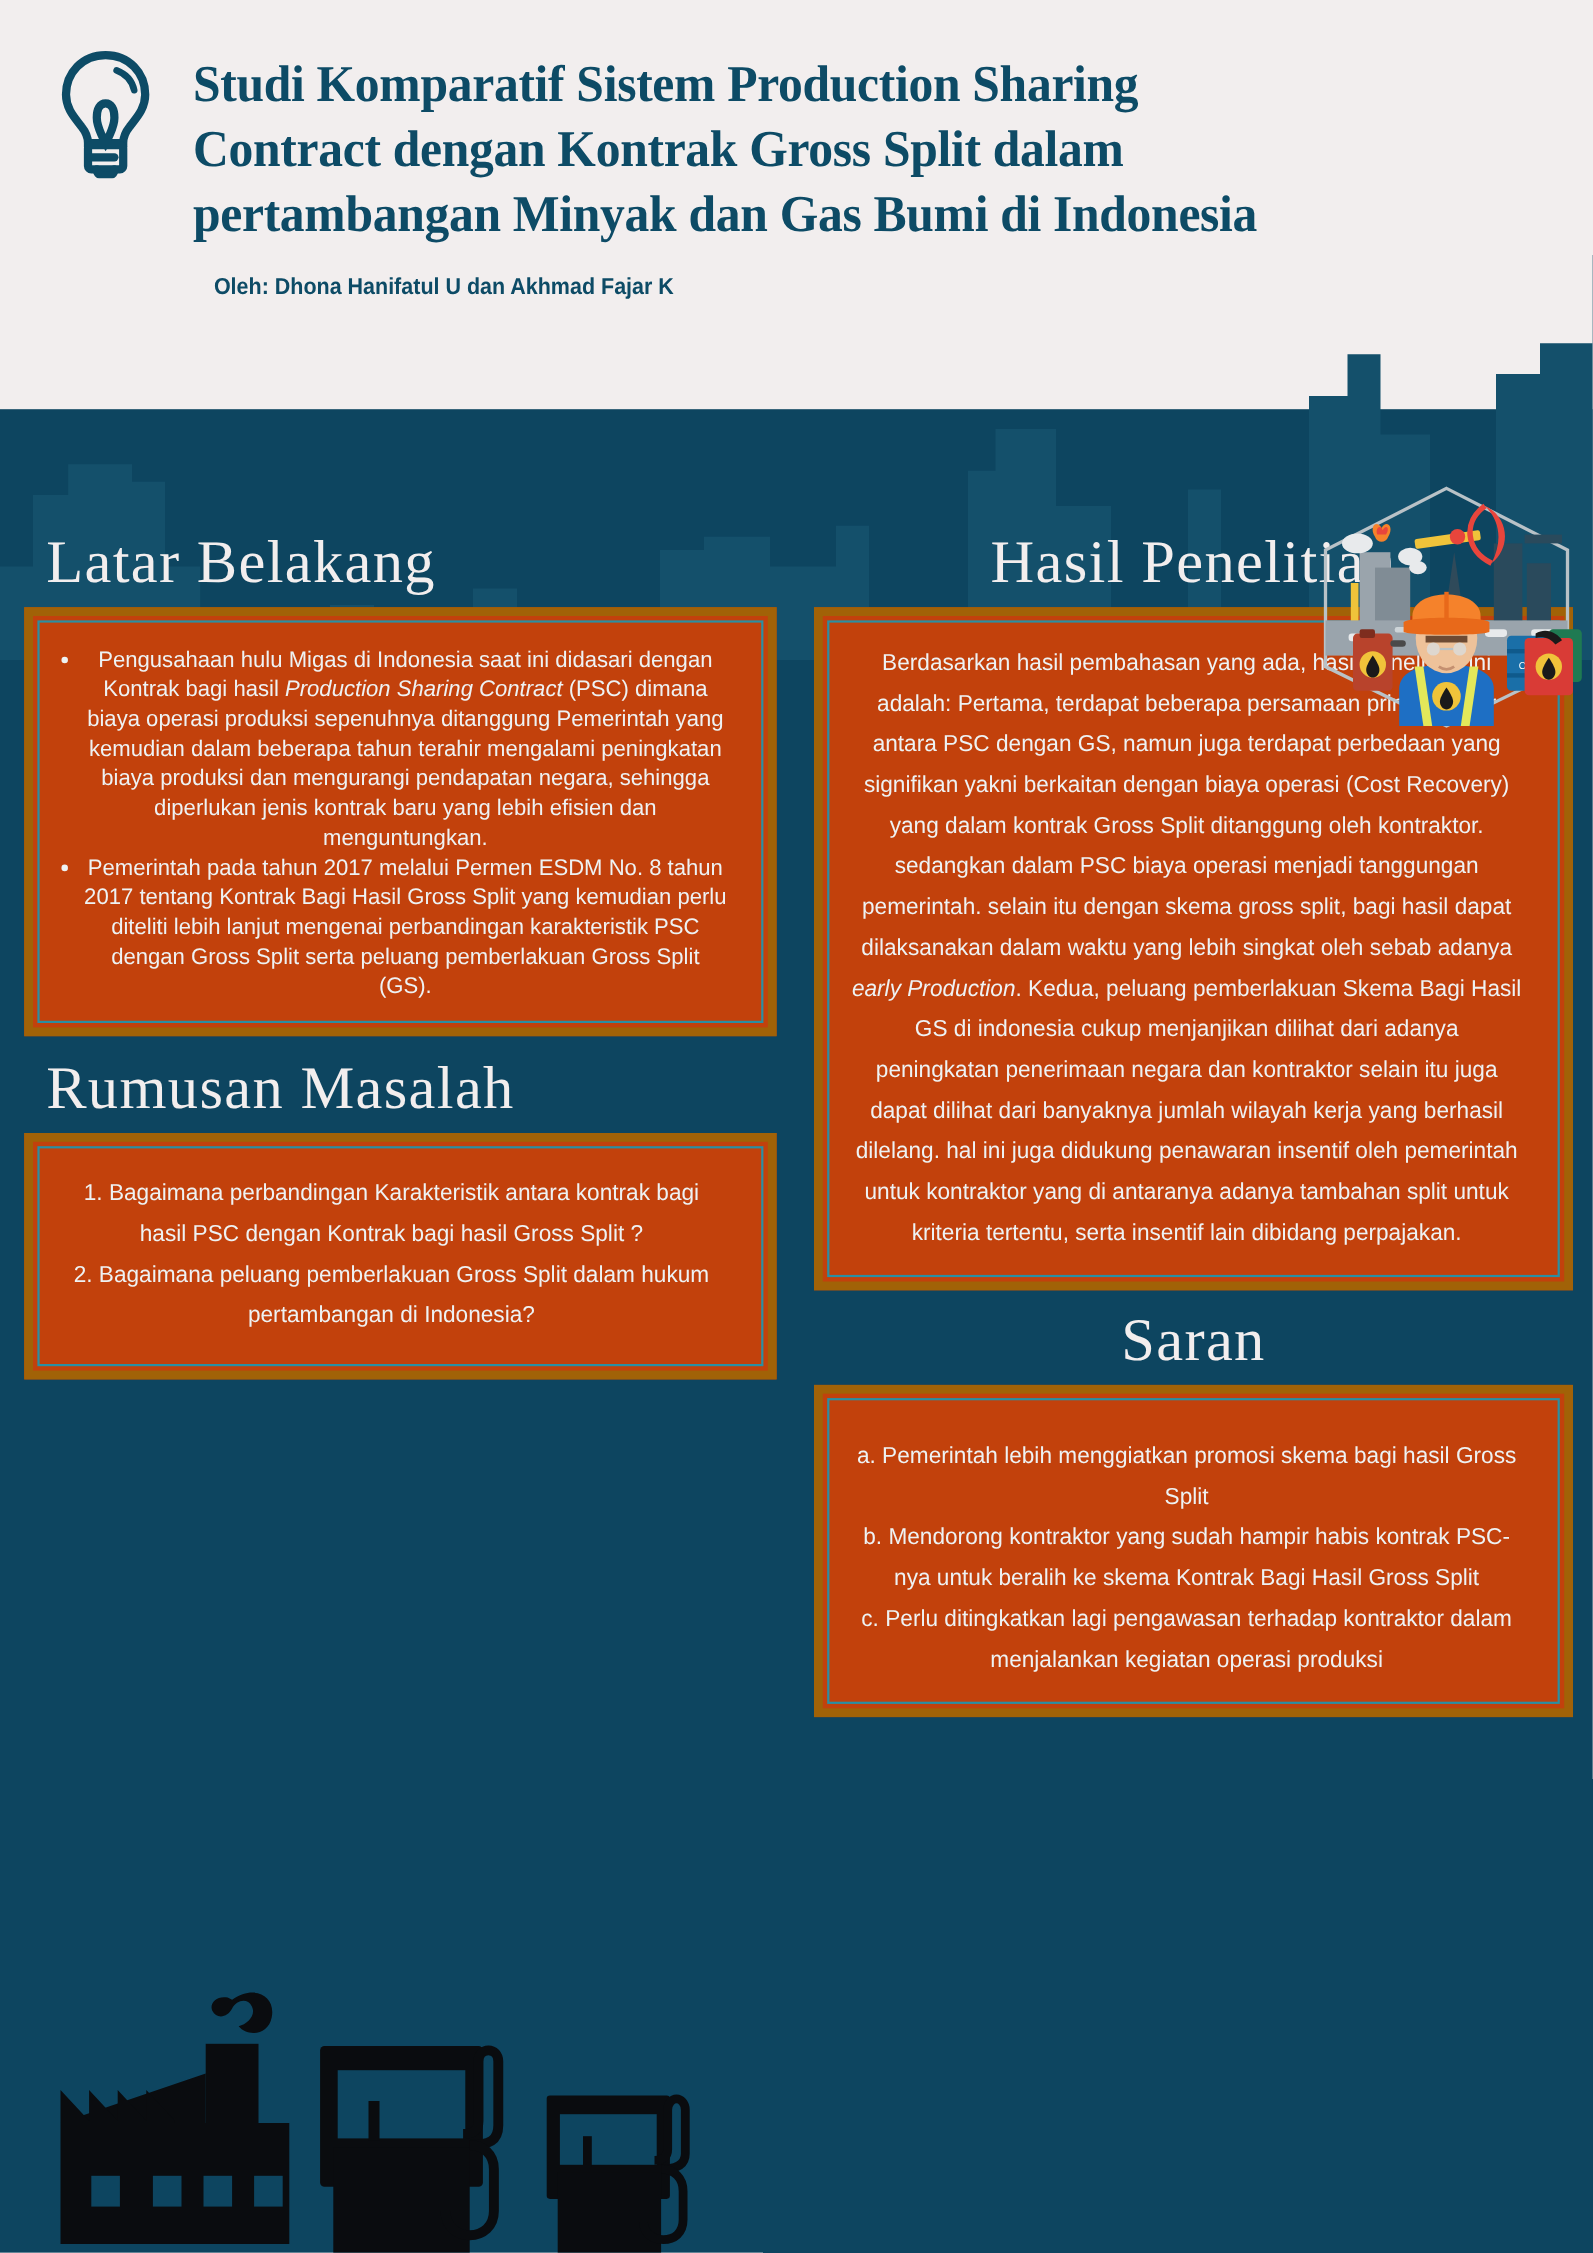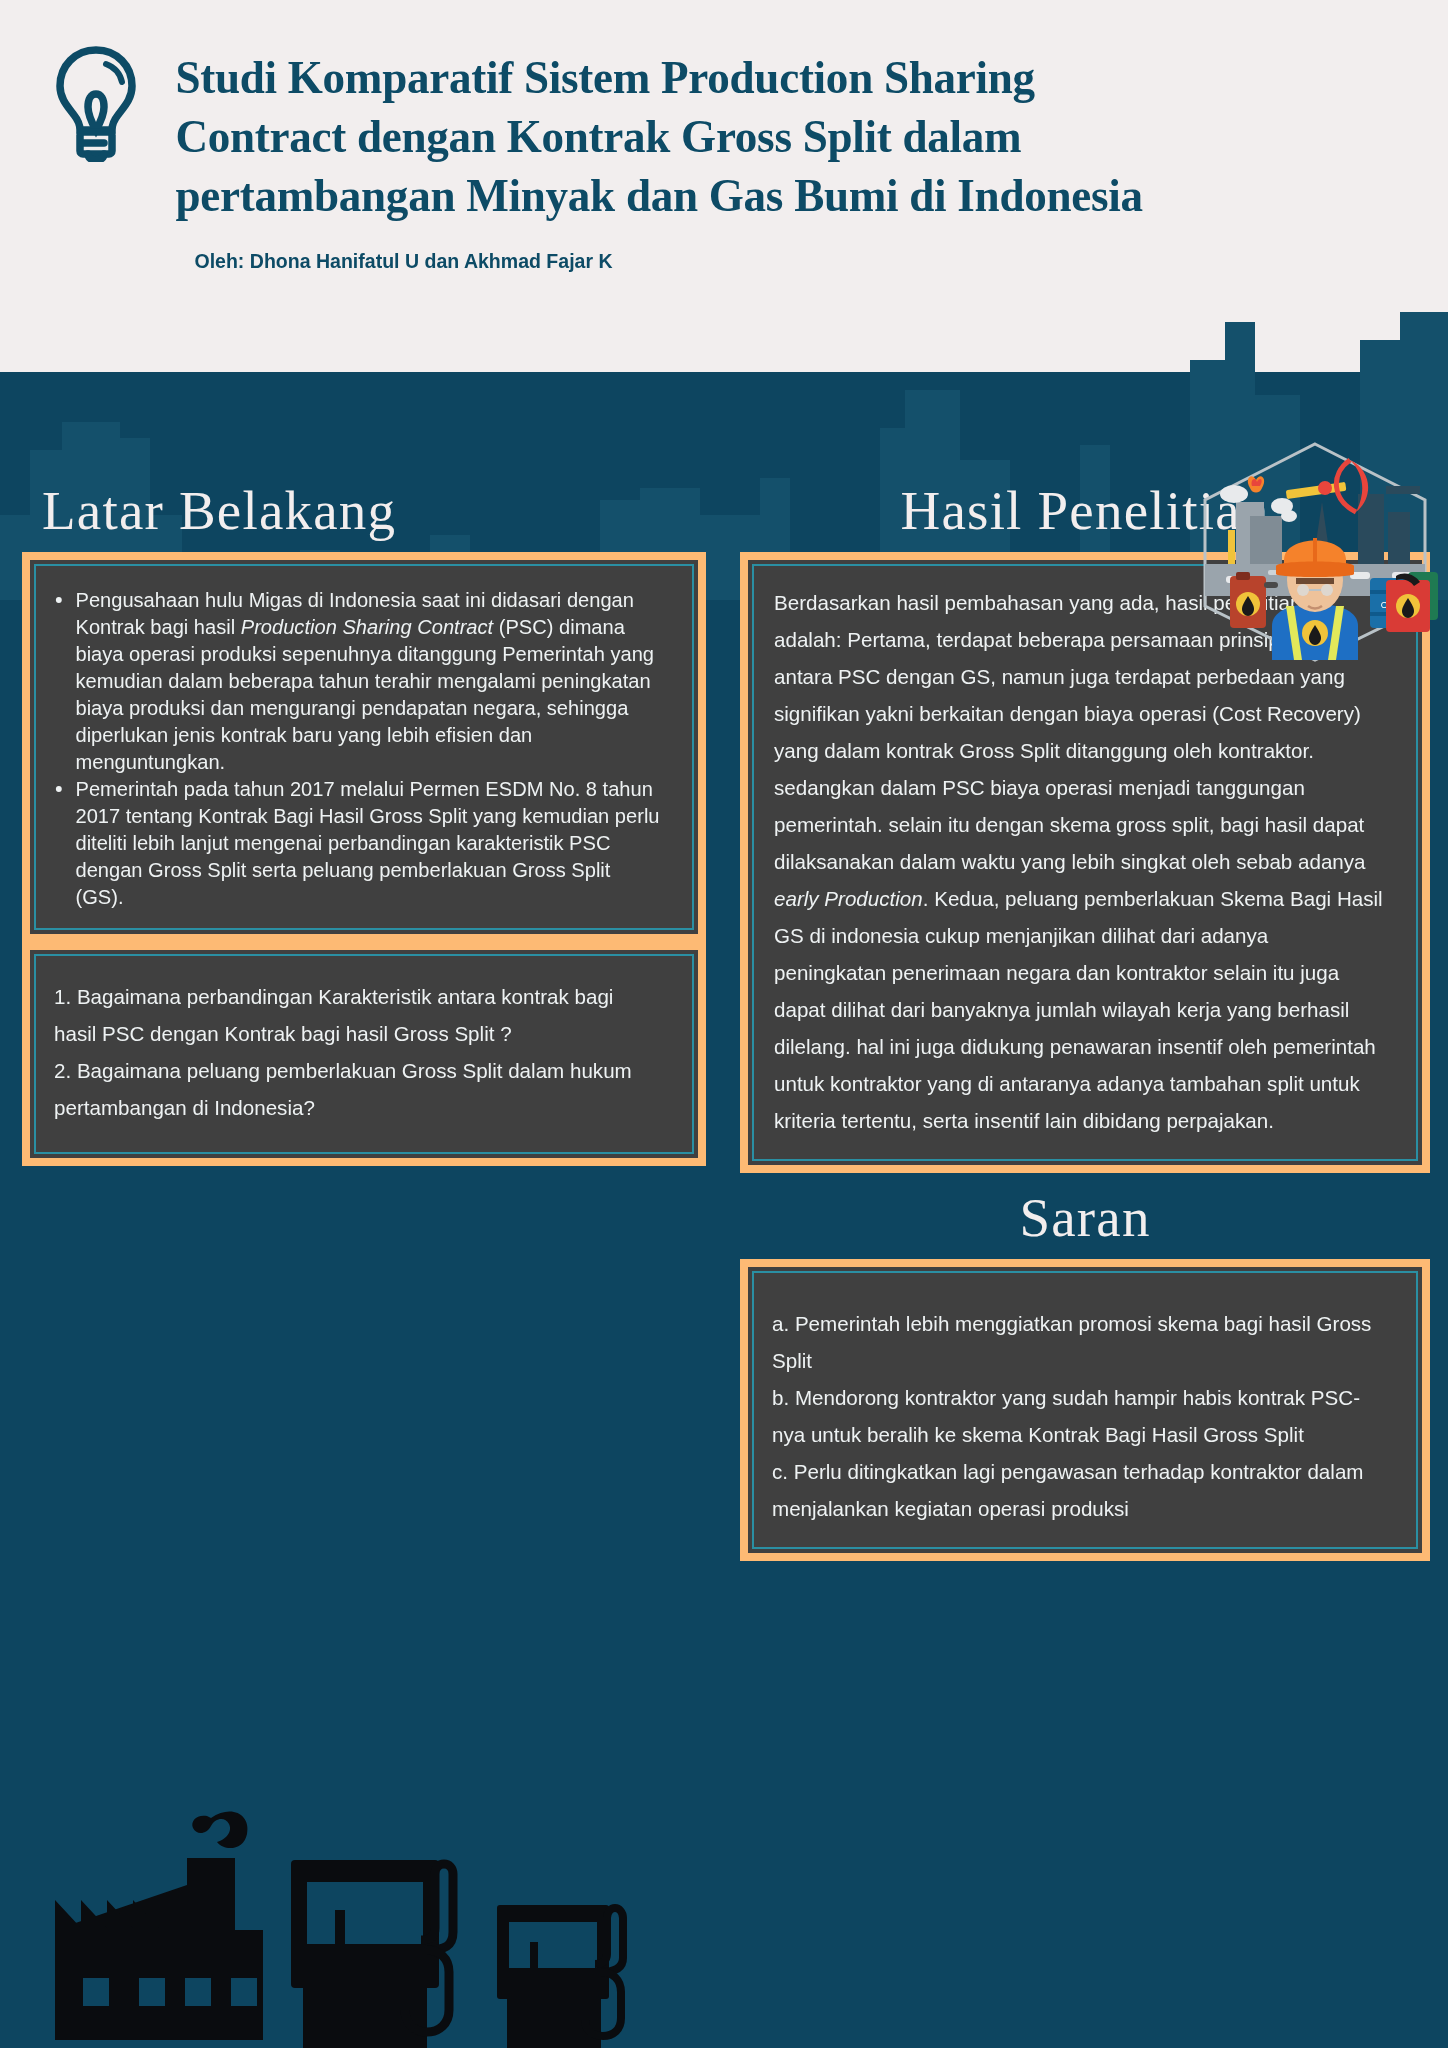--- a/index.html
+++ b/index.html
@@ -87,23 +87,24 @@
     color: #f2eeee;
     font-size: 55px;
     line-height: 62px;
     letter-spacing: 1.2px;
     padding-left: 20px;
     margin-bottom: 10px;
   }
   .section-heading.centered { text-align: center; padding-left: 0; }
 
   .panel {
-    border: 8px solid #fdba74;
-    background: #404040;
+    border: 8px solid #a16207;
+    background: #c2410c;
     padding: 4px;
+    text-align: center;
   }
   .panel-inner {
     border: 2px solid #2a8fa3;
     padding: 18px 20px 20px 16px;
     min-height: 40px;
   }
 
   .body-text {
     color: #eef2f3;
     font-size: 20.5px;
@@ -277,20 +278,21 @@
           <li>
             <span>Pengusahaan hulu Migas di Indonesia saat ini didasari dengan Kontrak bagi hasil </span><i>Production Sharing Contract</i><span> (PSC) dimana biaya operasi produksi sepenuhnya ditanggung Pemerintah yang  kemudian dalam beberapa tahun terahir mengalami peningkatan biaya produksi dan mengurangi pendapatan negara, sehingga diperlukan jenis kontrak baru yang lebih efisien dan menguntungkan.</span>
           </li>
           <li>
             <span>Pemerintah pada tahun 2017 melalui Permen ESDM  No. 8 tahun 2017 tentang Kontrak Bagi Hasil Gross Split yang kemudian perlu diteliti lebih lanjut mengenai perbandingan karakteristik PSC dengan Gross Split serta peluang pemberlakuan Gross Split (GS).</span>
           </li>
         </ul>
       </div>
     </div>
 
+    <h2 class="section-heading" style="margin-top:16px;">Rumusan Masalah</h2>
 
     <div class="panel rumusan-panel">
       <div class="panel-inner">
         <div class="body-text loose">1. Bagaimana  perbandingan Karakteristik antara kontrak bagi hasil PSC dengan Kontrak bagi hasil Gross Split ?</div>
         <div class="body-text loose">2. Bagaimana peluang pemberlakuan Gross Split dalam hukum pertambangan di Indonesia?</div>
       </div>
     </div>
 
 
   </div>

